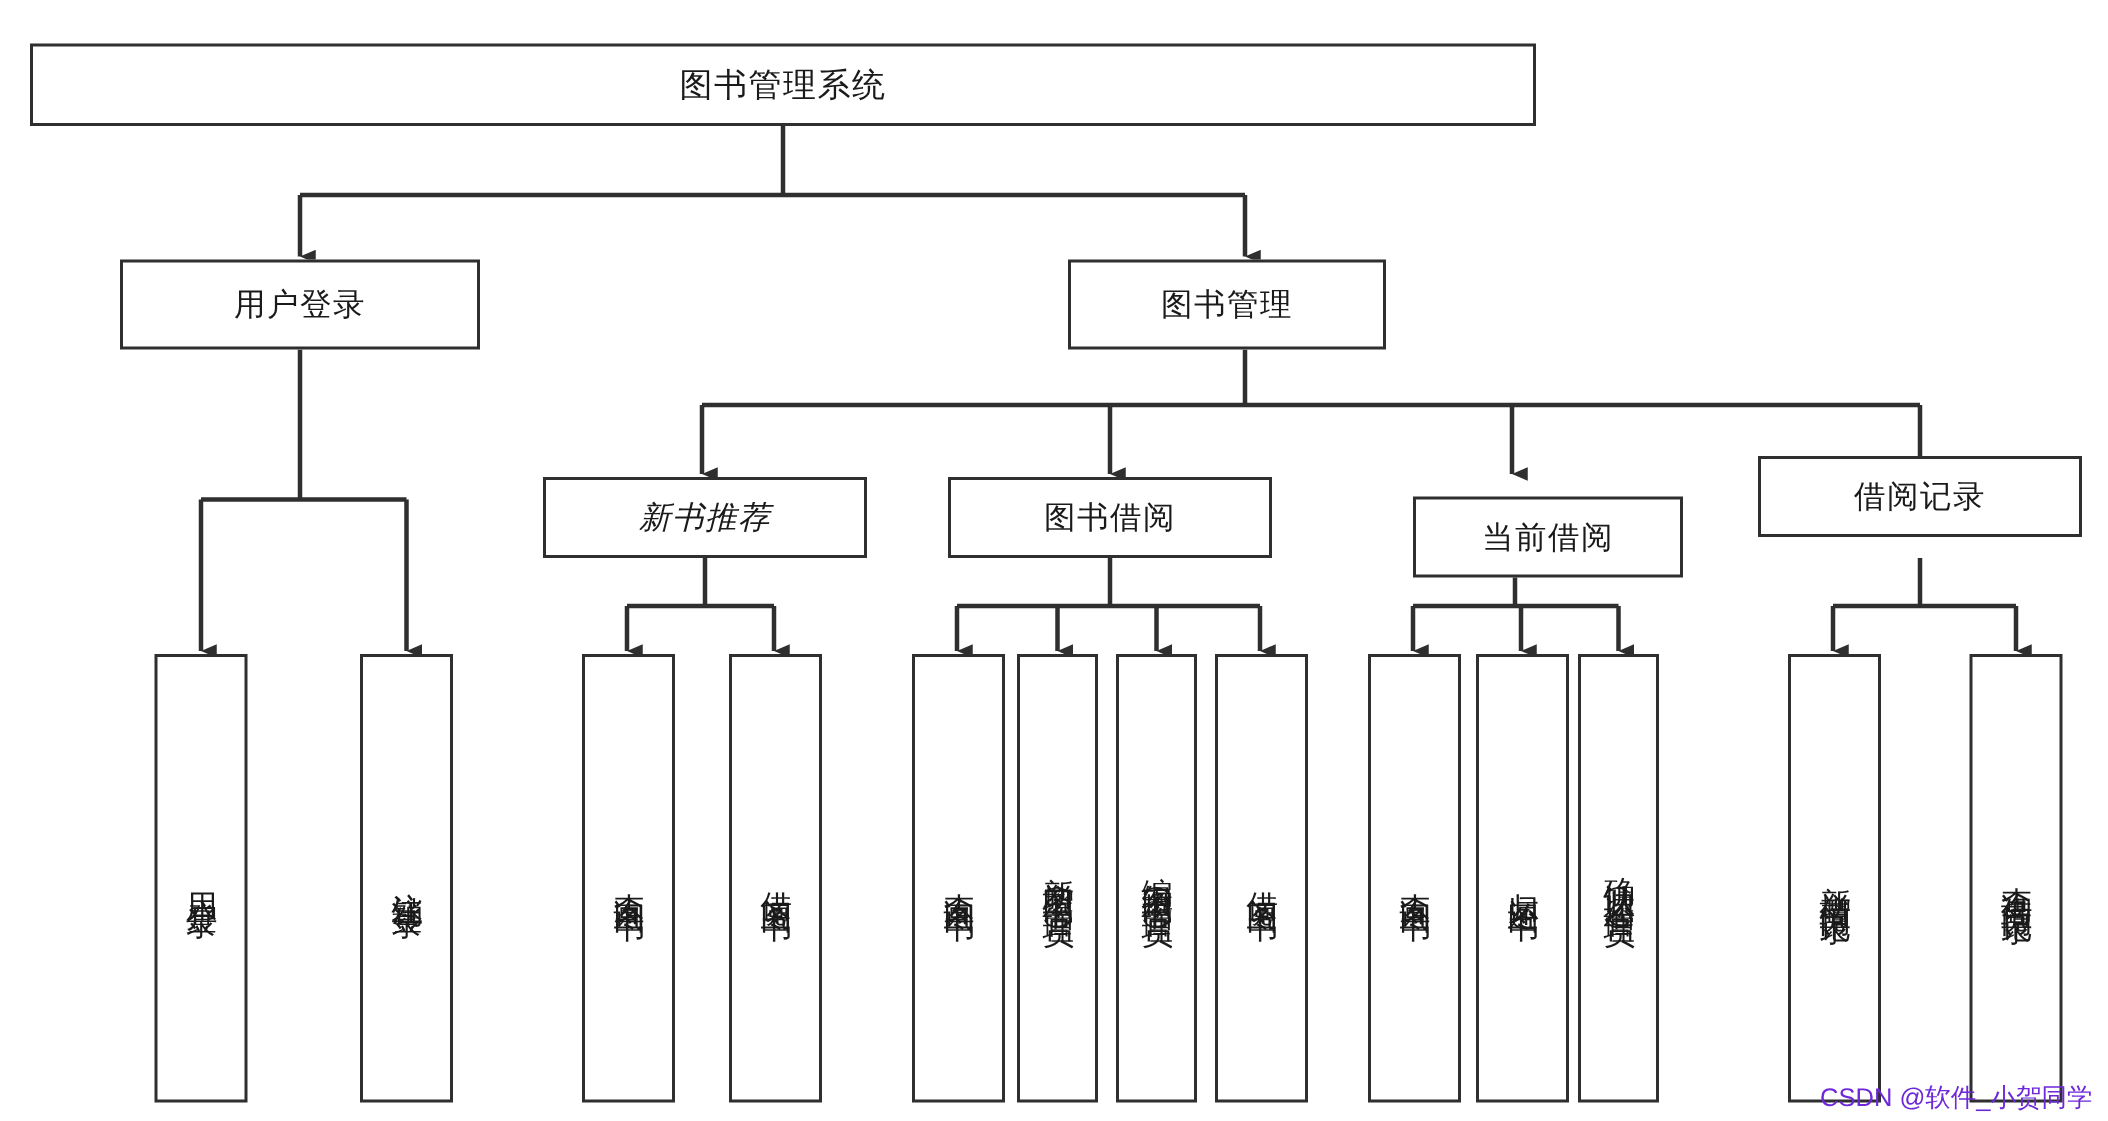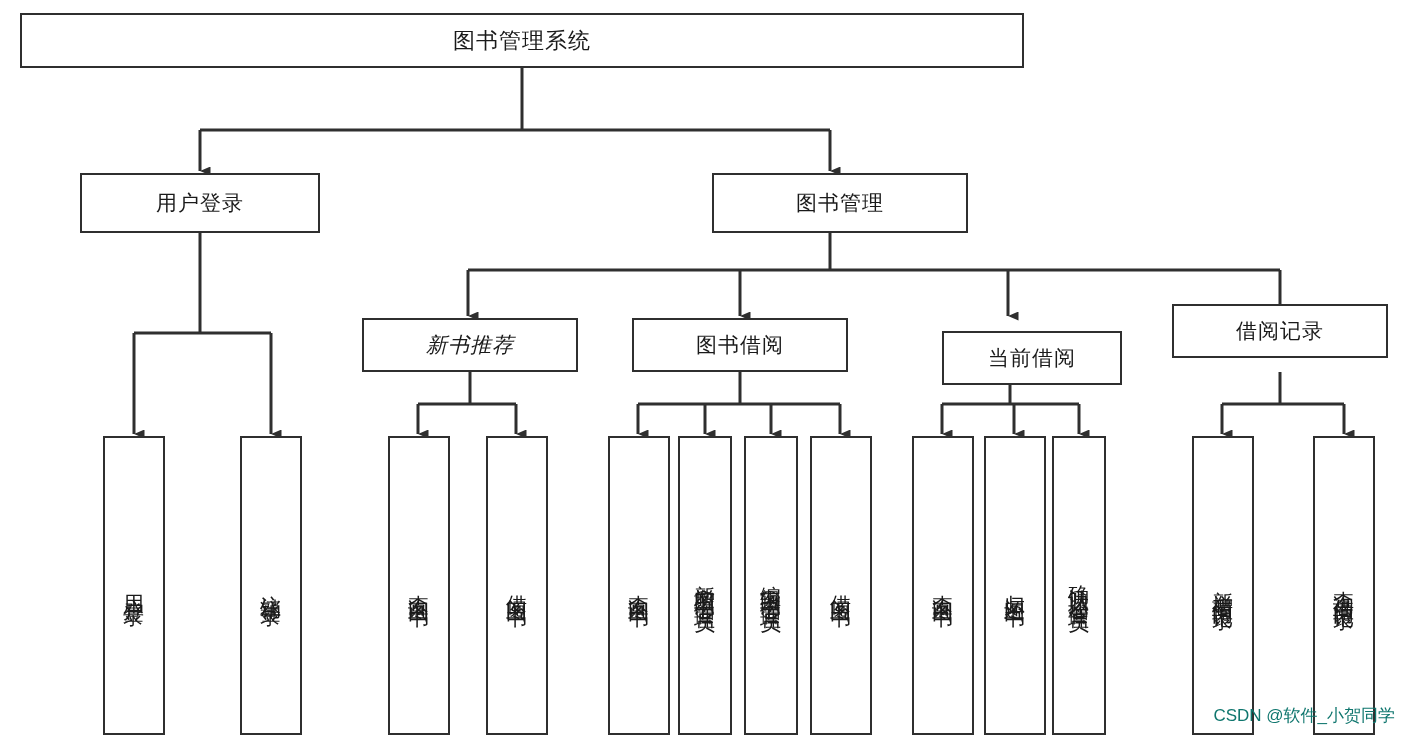--- a/index.html
+++ b/index.html
@@ -14,40 +14,40 @@
     position:absolute;
     background:#ffffff;
     border:2px solid #2f2f2f;
     box-sizing:border-box;
     display:flex;
     align-items:center;
     justify-content:center;
     color:#1a1a1a;
   }
   .node-box.horizontal{font-size:21px;letter-spacing:1px;}
-  .node-box.root{font-size:22px;letter-spacing:1px;}
+  .node-box.root{font-size:22px;letter-spacing:1px;margin-top:16px;}
   .node-box.vertical{
     writing-mode:vertical-rl;
     text-orientation:upright;
     font-size:21px;
     letter-spacing:4px;
     line-height:1;
     padding:6px 0;
     align-items:center;
     justify-content:center;
     text-align:center;
   }
   .node-label{display:block;white-space:nowrap;}
 
   .watermark{
     position:absolute;
     right:10px;
-    bottom:20px;
+    bottom:4px;
     font-size:17px;
-    color:#0f766e;
+    color:#6d28d9;
     white-space:nowrap;
     user-select:none;
   }
 </style>
 </head>
 <body>
 
 <div id="diagram-root">
 
   <svg id="tree" viewBox="0 0 1405 747" xmlns="http://www.w3.org/2000/svg">
@@ -93,21 +93,21 @@
       </g>
   </svg>
 
   <div id="nodes-layer">
       <div class="node-box horizontal root" style="left: 20px; top: 13px; width: 1004px; height: 55px;">
         <span class="node-label">图书管理系统</span>
       </div>
       <div class="node-box horizontal level1" style="left: 80px; top: 173px; width: 240px; height: 60px;">
         <span class="node-label">用户登录</span>
       </div>
-      <div class="node-box horizontal level1" style="left: 712px; top: 173px; width: 256px; height: 60px;">
+      <div class="node-box horizontal level1" style="left: 712px; top: 173px; width: 212px; height: 60px;">
         <span class="node-label">图书管理</span>
       </div>
       <div class="node-box horizontal level2" style="left: 362px; top: 318px; width: 216px; height: 54px; font-style: italic;">
         <span class="node-label">新书推荐</span>
       </div>
       <div class="node-box horizontal level2" style="left: 632px; top: 318px; width: 216px; height: 54px;">
         <span class="node-label">图书借阅</span>
       </div>
       <div class="node-box horizontal level2" style="left: 902px; top: 331px; width: 180px; height: 54px; margin-left: 40px;">
         <span class="node-label">当前借阅</span>

